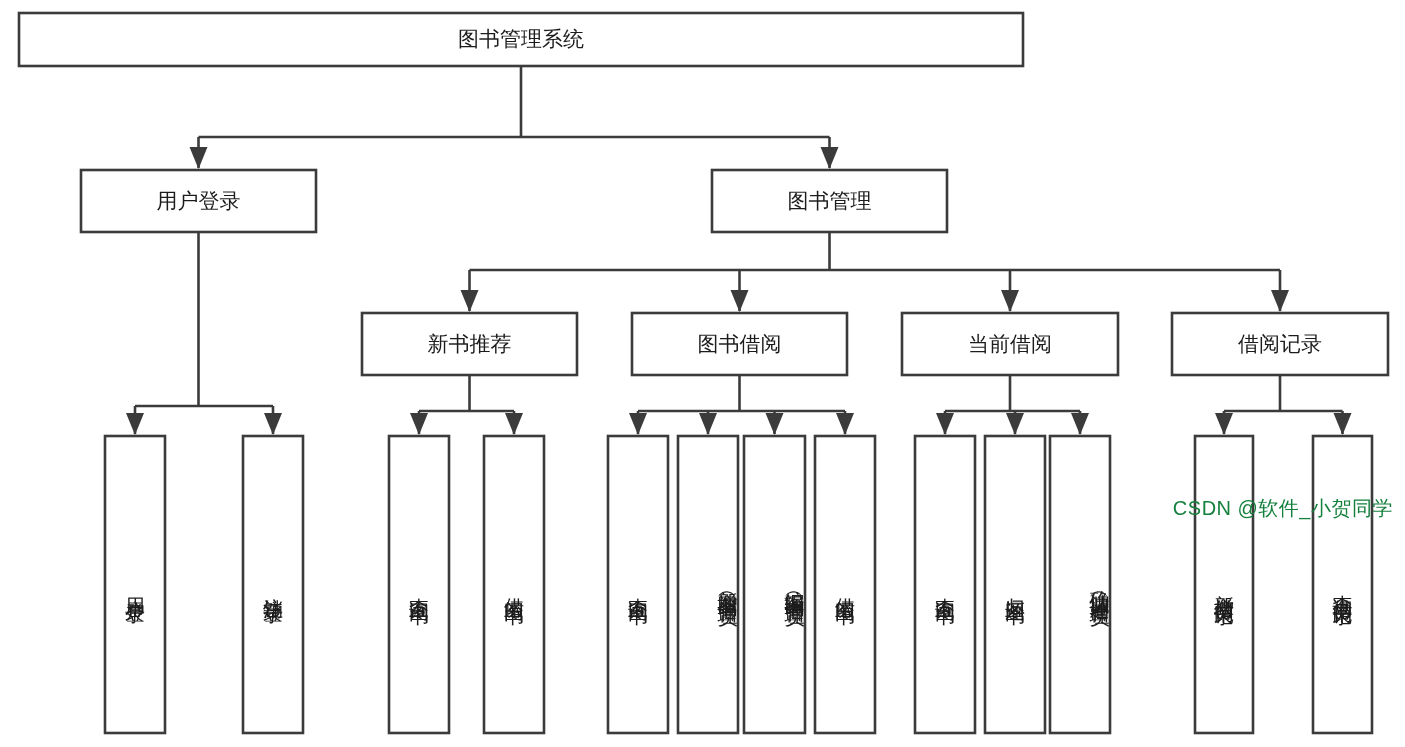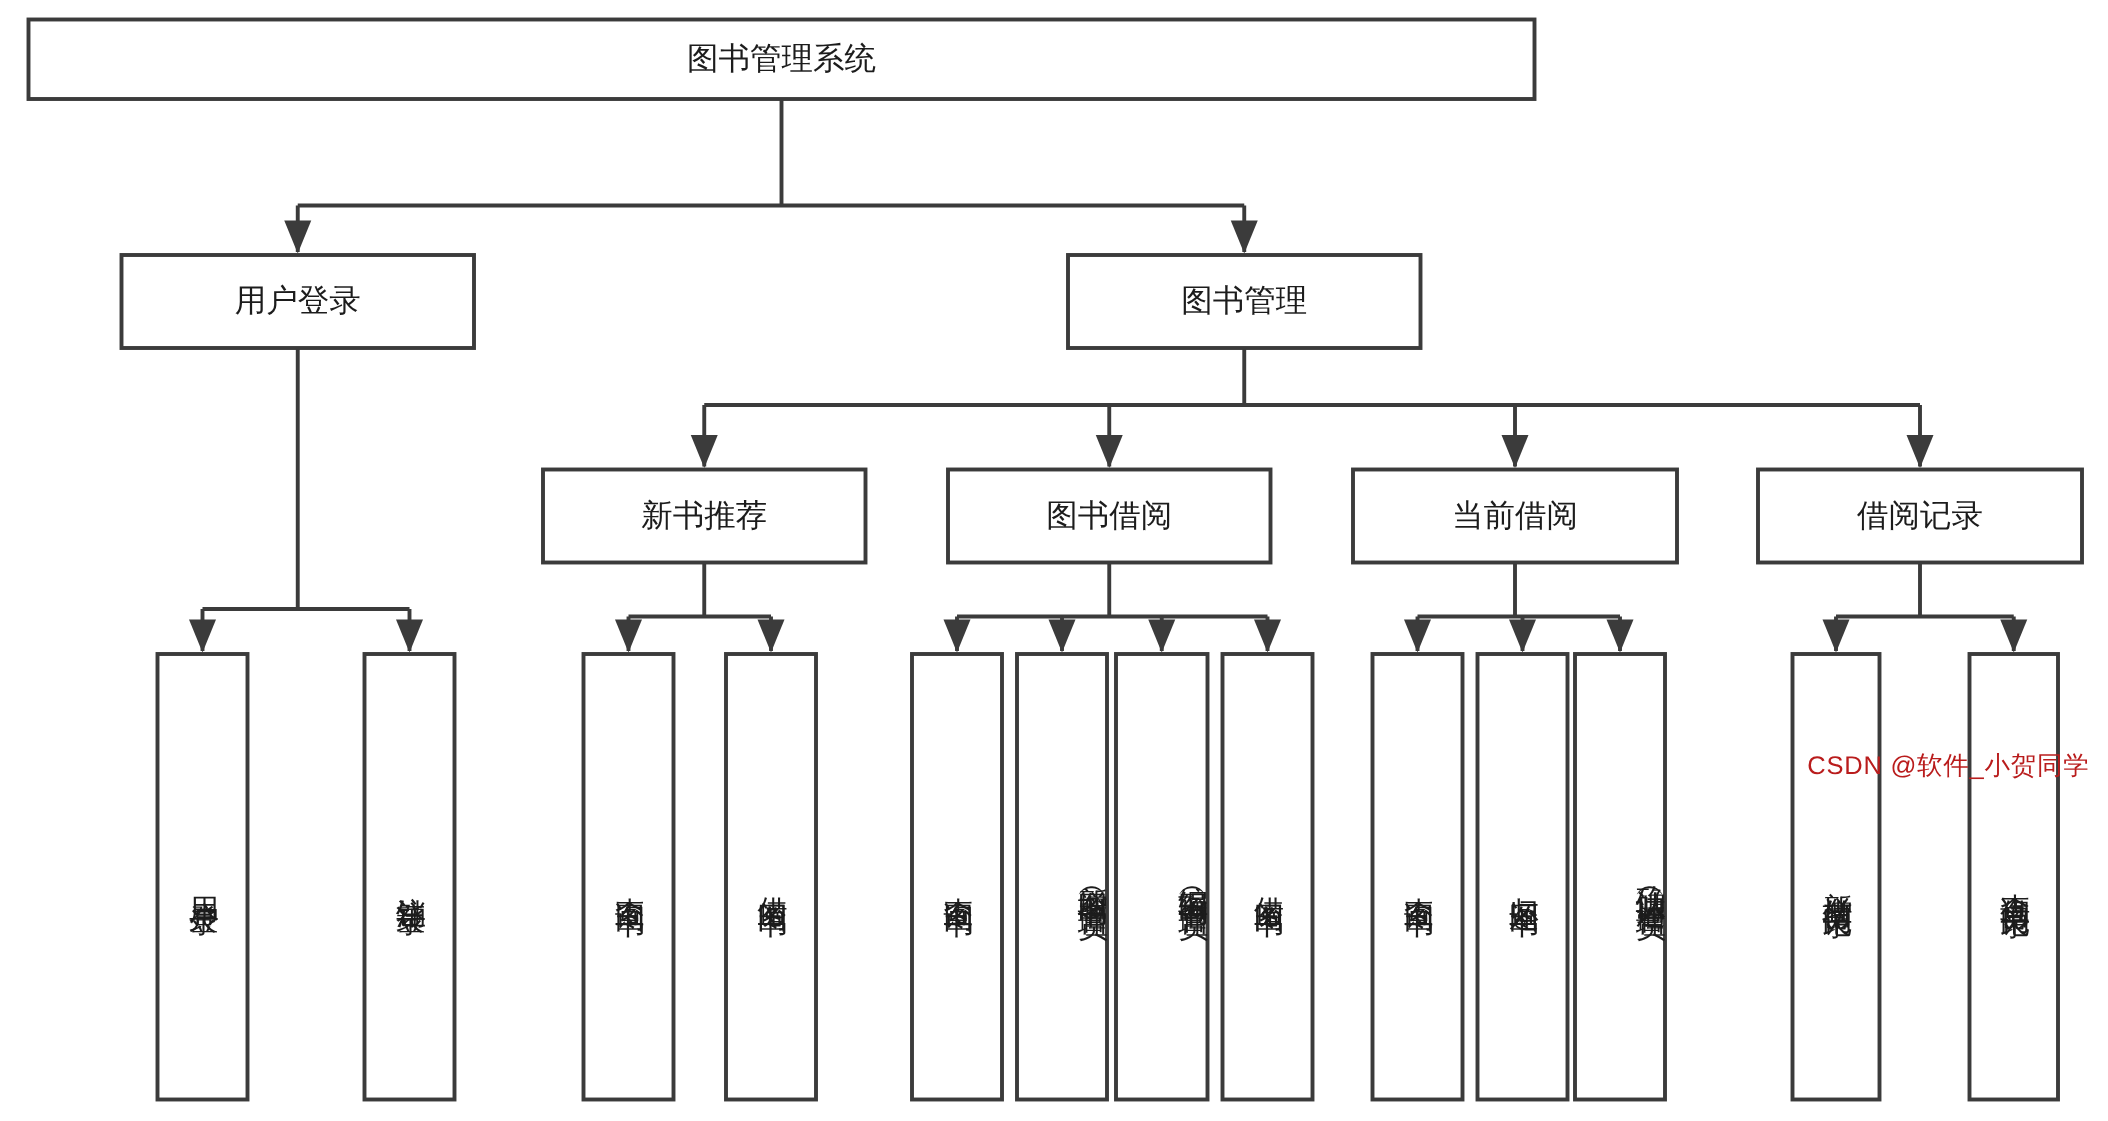--- a/index.html
+++ b/index.html
@@ -62,22 +62,22 @@
     align-items: flex-start;
     justify-content: center;
     white-space: nowrap;
     pointer-events: none;
   }
   .watermark {
     position: absolute;
     right: 12px;
     bottom: 6px;
     font-family: "Liberation Sans", "DejaVu Sans", sans-serif;
-    font-size: 17px;
-    color: #b91c1c;
+    font-size: 20px;
+    color: #15803d;
     letter-spacing: 0.5px;
     white-space: nowrap;
   }
 </style>
 </head>
 <body>
 
 <div id="diagram-root">
 
   <svg class="diagram-canvas" viewBox="0 0 1405 747">

